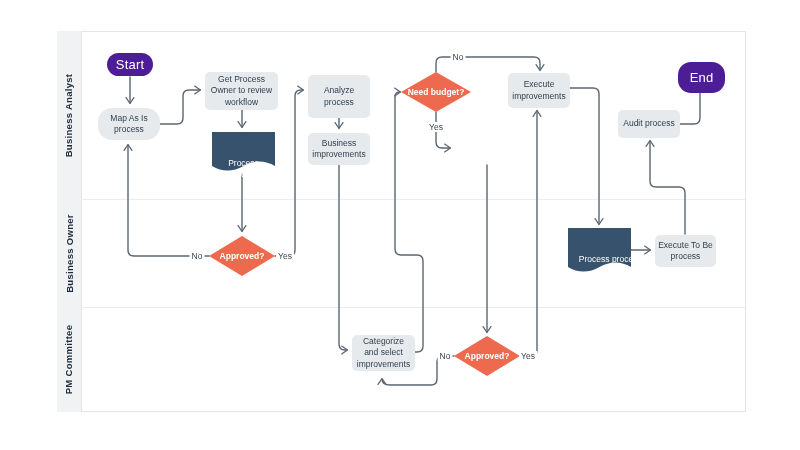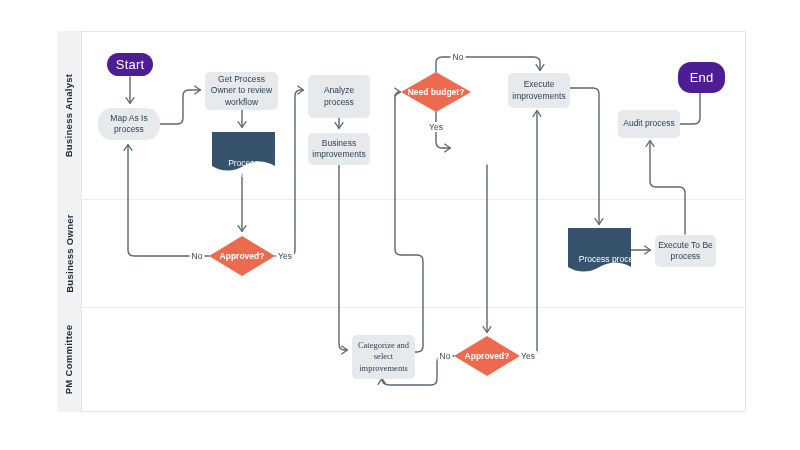--- a/index.html
+++ b/index.html
@@ -150,21 +150,21 @@
     <svg width="63" height="47" viewBox="0 0 63 47">
       <path d="M0,0 H63 V39 C53,33 42,33 31.5,39 C21,45 10,45 0,39 Z" fill="#36526c"></path>
     </svg>
     <div class="doc-label">Process procedure updated</div>
   </div>
 
   <div class="node box" style="left:655px;top:235px;width:61px;height:32px;">
     <span>Execute To Be process</span>
   </div>
 
-  <div class="node box" style="left:352px;top:335px;width:63px;height:44px;font-family:Liberation Serif, serif;">
+  <div class="node box" style="left:352px;top:335px;width:63px;height:36px;">
     <span>Categorize and select improvements</span>
   </div>
 
   <div class="node diamond" style="left:454px;top:336px;width:66px;height:40px;">
     <span>Approved?</span>
   </div>
 
   <span class="edge-label" style="left:458px;top:57px;">No</span>
   <span class="edge-label" style="left:436px;top:127px;">Yes</span>
   <span class="edge-label" style="left:197px;top:256px;">No</span>

